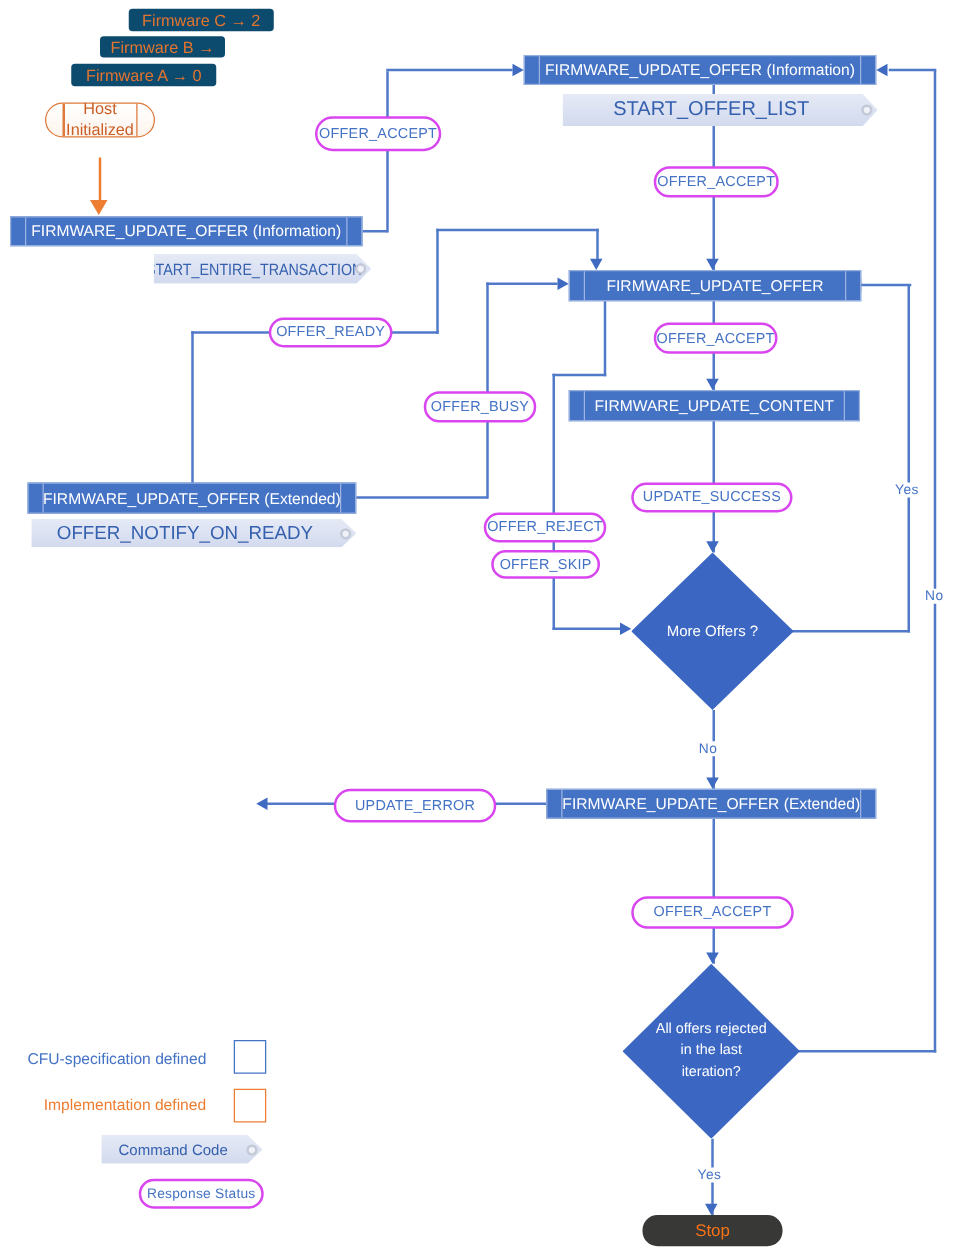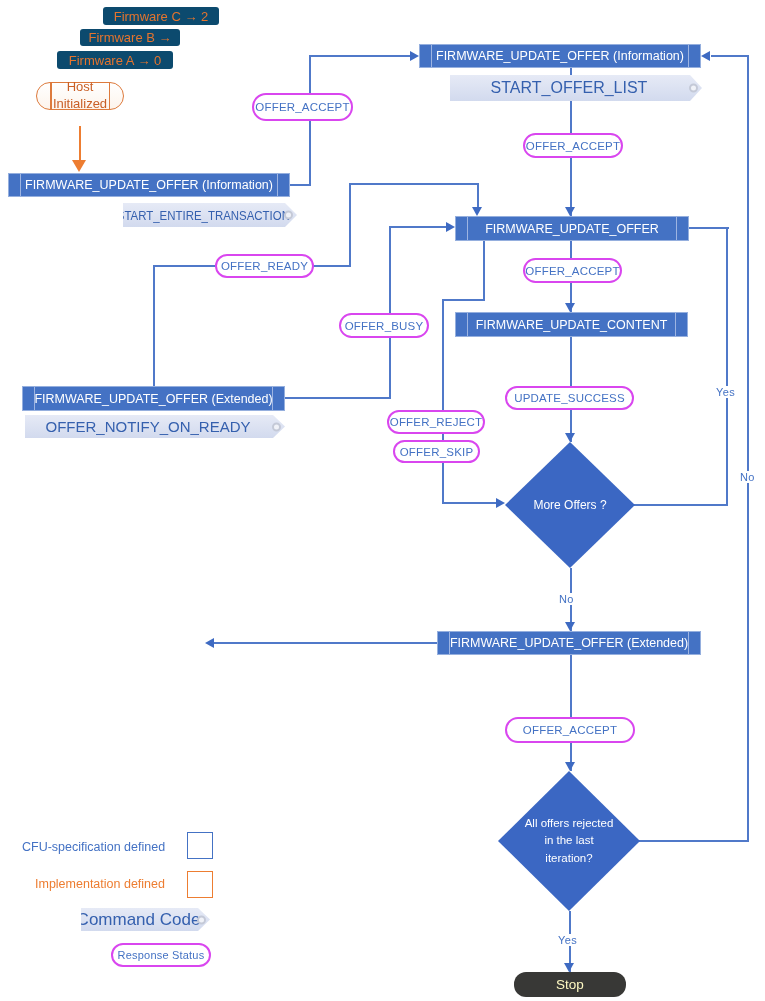--- a/index.html
+++ b/index.html
@@ -60,21 +60,21 @@
   
   .errbox{position:absolute;border:1.5px solid #E07C3A;background:linear-gradient(180deg,#fff,#FDF6F0);
           color:#CE5F26;font-size:12px;line-height:1.35;display:flex;align-items:center;
           justify-content:center;text-align:center;z-index:4;box-sizing:border-box;
           padding:4px 14px;white-space:pre-line;}
   .errbox::before,.errbox::after{content:"";position:absolute;top:2px;bottom:2px;width:1px;background:#E07C3A;}
   .errbox::before{left:9px;}
   .errbox::after{right:9px;}
 
   
-  .stopbtn{position:absolute;background:#383836;border-radius:12px;color:#fef9c3;
+  .stopbtn{position:absolute;background:#383836;border-radius:12px;color:#f97316;
            display:flex;align-items:center;justify-content:center;font-size:13.5px;z-index:4;}
 
   
   .hl{position:absolute;background:#0c4a6e;color:#E4742E;font-size:13px;border-radius:3px;
       display:flex;align-items:center;justify-content:center;z-index:3;white-space:nowrap;}
 
   
   .elabel{position:absolute;background:#fff;color:#4472C4;font-size:11px;padding:0 2px;
           z-index:6;letter-spacing:.4px;}
 
@@ -178,20 +178,21 @@
   </div>
 
   <div class="pill" style="left:252px;top:93px;width:101px;height:28px;">OFFER_ACCEPT</div>
   <div class="pill" style="left:523px;top:133px;width:100px;height:25px;">OFFER_ACCEPT</div>
   <div class="pill" style="left:523px;top:258px;width:99px;height:25px;">OFFER_ACCEPT</div>
   <div class="pill" style="left:215px;top:254px;width:99px;height:24px;">OFFER_READY</div>
   <div class="pill" style="left:339px;top:313px;width:90px;height:25px;">OFFER_BUSY</div>
   <div class="pill" style="left:505px;top:386px;width:129px;height:24px;">UPDATE_SUCCESS</div>
   <div class="pill" style="left:387px;top:410px;width:98px;height:24px;">OFFER_REJECT</div>
   <div class="pill" style="left:393px;top:440px;width:87px;height:23px;">OFFER_SKIP</div>
+  <div class="pill" style="left:267px;top:631px;width:130px;height:27px;">UPDATE_ERROR</div>
   <div class="pill" style="left:505px;top:717px;width:130px;height:26px;">OFFER_ACCEPT</div>
 
   <div class="diamond" style="left:505px;top:442px;width:130px;height:126px;font-size:12px;">More Offers ?</div>
   <div class="diamond" style="left:498px;top:771px;width:142px;height:140px;font-size:11.5px;line-height:1.5;">All offers rejected
 in the last
 iteration?</div>
 
 
   <div class="stopbtn" style="left:514px;top:972px;width:112px;height:25px;">Stop</div>
 
@@ -199,19 +200,19 @@
   <div class="elabel" style="left:738px;top:471px;">No</div>
   <div class="elabel" style="left:557px;top:593px;">No</div>
   <div class="elabel" style="left:556px;top:934px;">Yes</div>
 
   <div class="legend-text" style="left:22px;top:840px;color:#4472C4;">CFU-specification defined</div>
   <div class="sq" style="left:187px;top:832px;width:26px;height:27px;border:1.5px solid #4472C4;"></div>
 
   <div class="legend-text" style="left:35px;top:877px;color:#ED7D31;">Implementation defined</div>
   <div class="sq" style="left:187px;top:871px;width:26px;height:27px;border:1.5px solid #ED7D31;"></div>
 
-  <div class="tag" style="left:81px;top:908px;width:129px;height:23px;font-size:17px;">
+  <div class="tag" style="left:81px;top:908px;width:129px;height:23px;font-size:12px;">
     <span>Command Code</span>
     <span class="ring"></span>
   </div>
   <div class="pill" style="left:111px;top:943px;width:100px;height:24px;font-size:11px;">Response Status</div>
 
 </div>
 
 </body></html>

